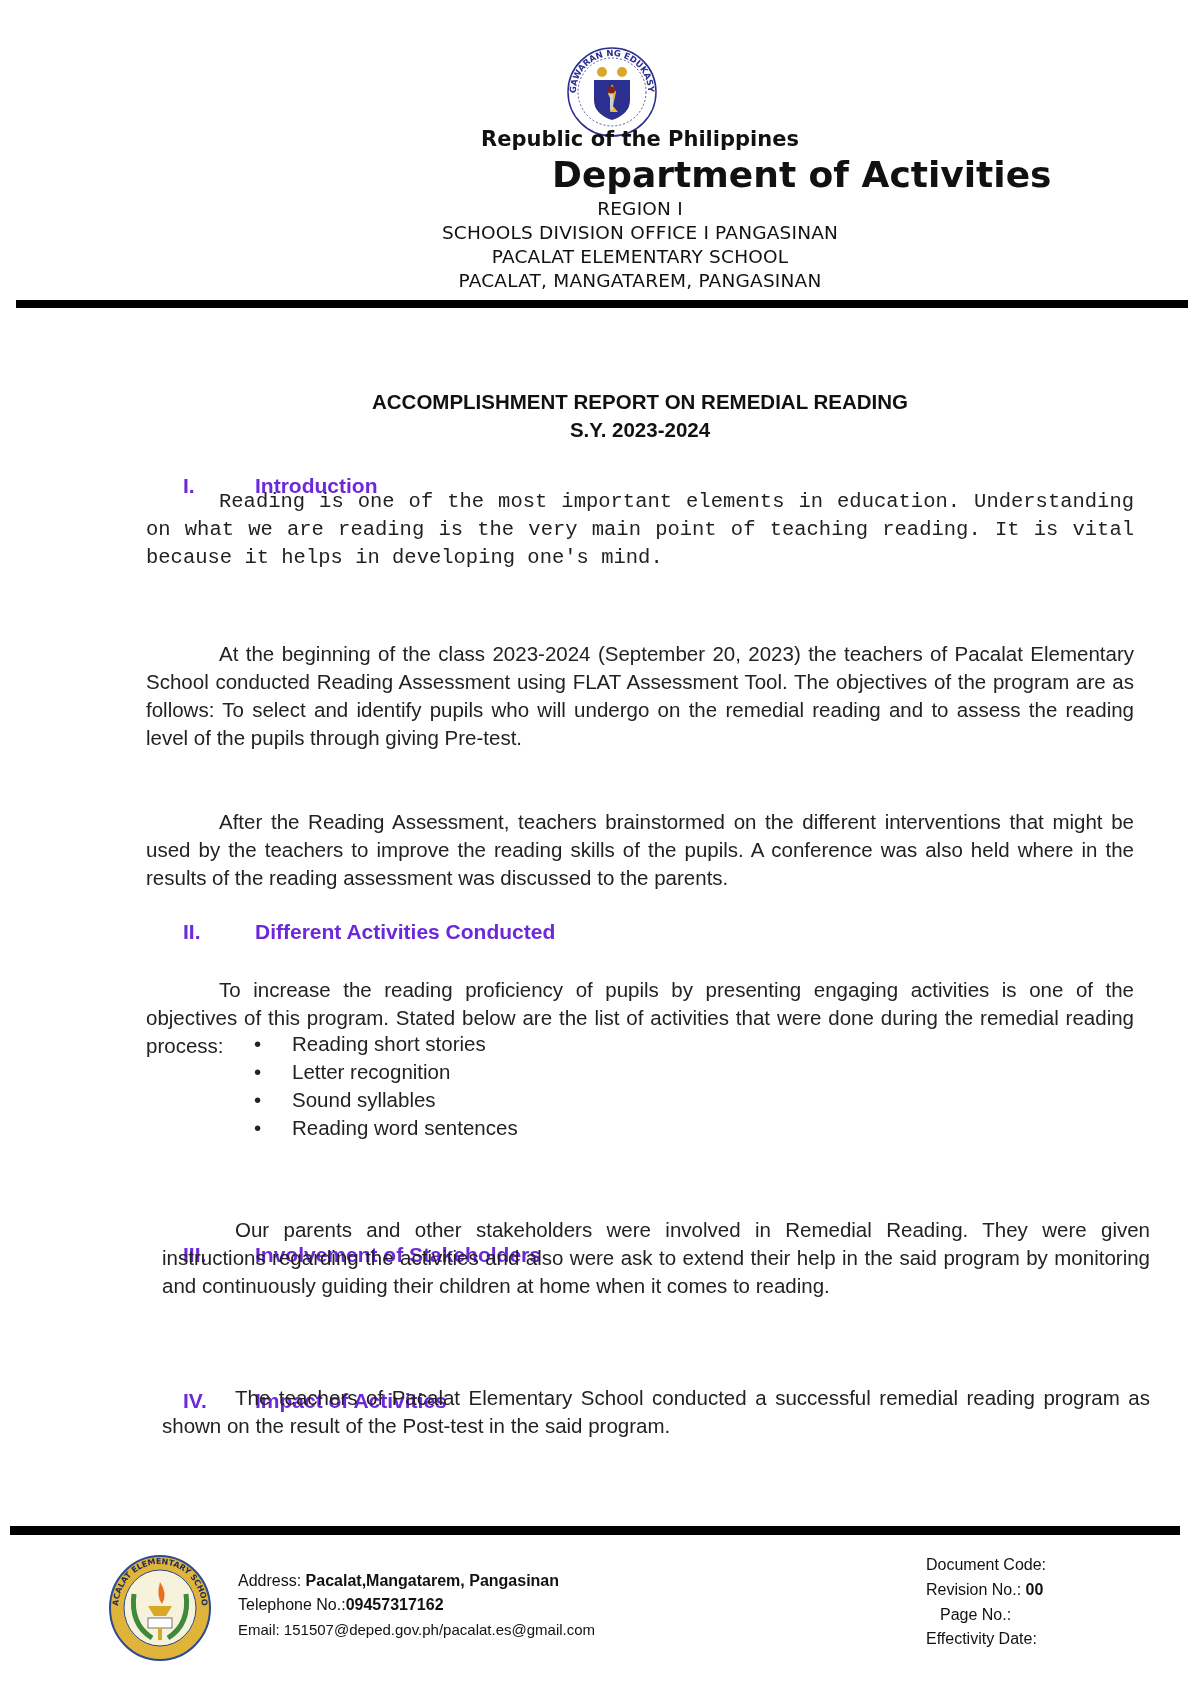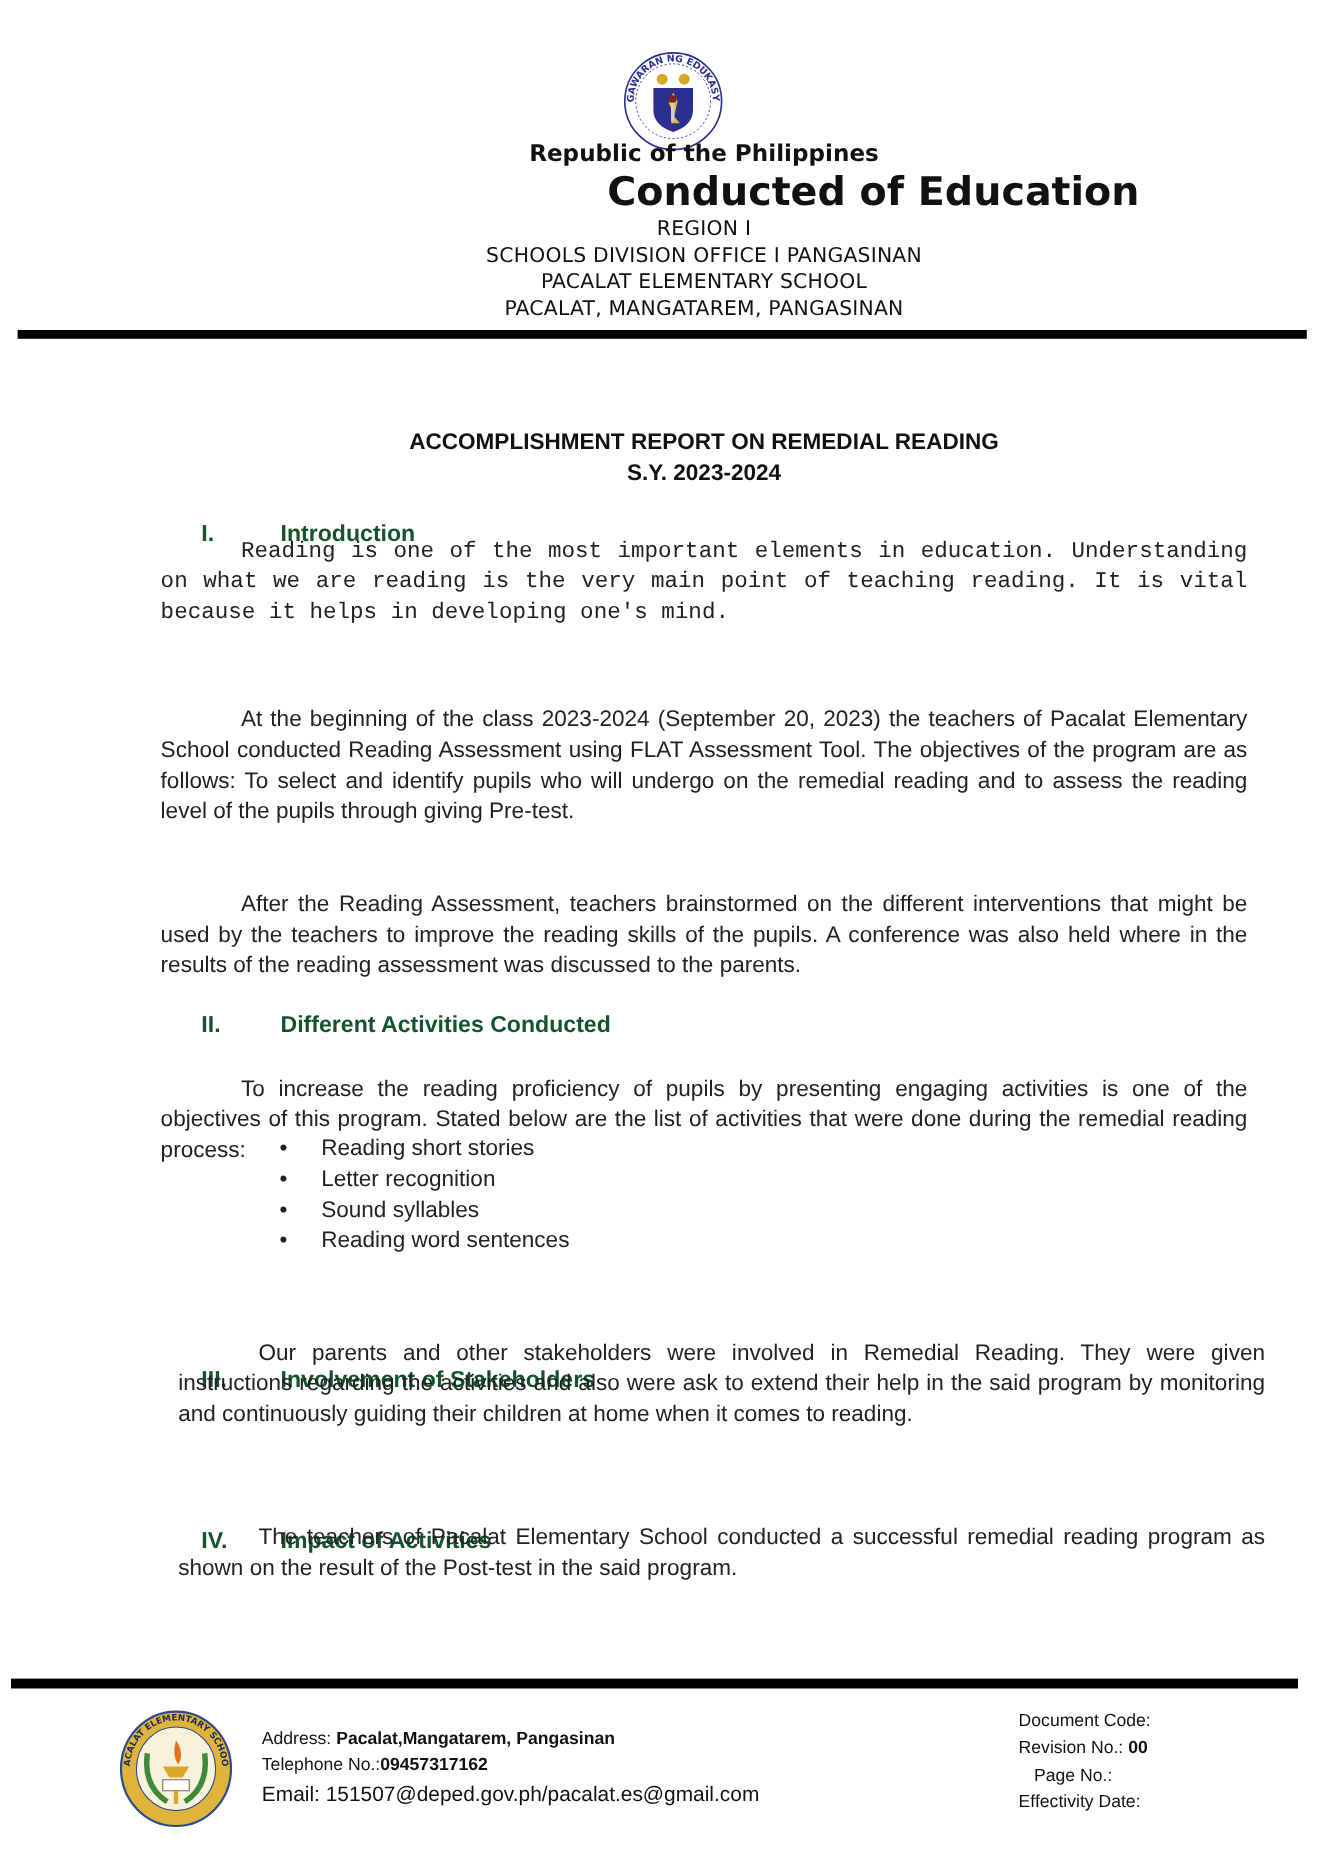--- a/index.html
+++ b/index.html
@@ -6,21 +6,21 @@
   body { width:1200px; height:1696px; position:relative; overflow:hidden; color:#111; }
   .abs { position:absolute; }
   .seal { left:566px; top:46px; width:92px; height:92px; }
   .hdr-sans { font-family:"DejaVu Sans", sans-serif; }
   .republic { left:0; width:1280px; top:127px; text-align:center; font-weight:bold; font-size:21px; }
   .deped { left:552px; top:154px; font-weight:bold; font-size:36px; }
   .hline { left:0; width:1280px; text-align:center; font-size:18.5px; letter-spacing:0.2px; }
   .rule { background:#000; }
   .doc { font-family:"Liberation Sans", sans-serif; font-size:20.5px; color:#222; }
   .title { left:0; width:1280px; text-align:center; font-weight:bold; font-size:20.5px; color:#111; }
-  .sec { left:183px; font-weight:bold; font-size:21px; color:#14532d; }
+  .sec { left:183px; font-weight:bold; font-size:21px; color:#6d28d9; }
   .sec .num { display:inline-block; width:72px; }
   .para { left:146px; width:988px; text-align:justify; line-height:28px; }
   .para .indent { display:inline-block; width:73px; }
   .list { left:250px; line-height:28px; }
   .list li { list-style:none; position:relative; padding-left:42px; }
   .list li .bullet { position:absolute; left:4px; top:0; }
   .foot { font-family:"Liberation Sans", sans-serif; font-size:16px; color:#111; }
   .foot b { font-weight:bold; }
   .emblem { left:108px; top:1554px; width:104px; height:108px; }
 </style>
@@ -38,21 +38,21 @@
     <circle cx="36" cy="26" r="5" fill="#d8a928"></circle>
     <circle cx="56" cy="26" r="5" fill="#d8a928"></circle>
     <path d="M28 34 L64 34 L64 54 Q64 68 46 74 Q28 68 28 54 Z" fill="#2b2f8f"></path>
     <path d="M46 38 L50 46 L47 60 L52 66 L44 66 L46 56 L42 48 Z" fill="#e8b730"></path>
     <rect x="44" y="46" width="3" height="18" fill="#cfcfcf"></rect>
     <circle cx="45.5" cy="44" r="3.5" fill="#8a1c1c"></circle>
   </svg>
 </div>
 
 <div class="abs hdr-sans republic">Republic of the Philippines</div>
-<div class="abs hdr-sans deped">Conducted of Education</div>
+<div class="abs hdr-sans deped">Department of Activities</div>
 <div class="abs hdr-sans hline" style="top:198px;">REGION I</div>
 <div class="abs hdr-sans hline" style="top:222px;">SCHOOLS DIVISION OFFICE I PANGASINAN</div>
 <div class="abs hdr-sans hline" style="top:246px;">PACALAT ELEMENTARY SCHOOL</div>
 <div class="abs hdr-sans hline" style="top:270px;">PACALAT, MANGATAREM, PANGASINAN</div>
 
 <div class="abs rule" style="left:16px; top:300px; width:1172px; height:8px;"></div>
 
 <div class="doc">
   <div class="abs title" style="top:390px;">ACCOMPLISHMENT REPORT ON REMEDIAL READING</div>
   <div class="abs title" style="top:418px;">S.Y. 2023-2024</div>
@@ -117,21 +117,21 @@
   </svg>
 </div>
 
 <div class="foot">
   <div class="abs" style="left:238px; top:1572px;">
     <span>Address:</span> <b>Pacalat,Mangatarem, Pangasinan</b>
   </div>
   <div class="abs" style="left:238px; top:1596px;">
     <span>Telephone No.:</span><b>09457317162</b>
   </div>
-  <div class="abs" style="left:238px; top:1621px; font-size:19px;">
+  <div class="abs" style="left:238px; top:1621px; font-size:15px;">
     <span>Email:</span> <span>151507@deped.gov.ph/pacalat.es@gmail.com</span>
   </div>
 
   <div class="abs" style="left:926px; top:1556px;">
     <span>Document Code:</span> <span></span>
   </div>
   <div class="abs" style="left:926px; top:1581px;">
     <span>Revision No.:</span> <b>00</b>
   </div>
   <div class="abs" style="left:940px; top:1606px;">

